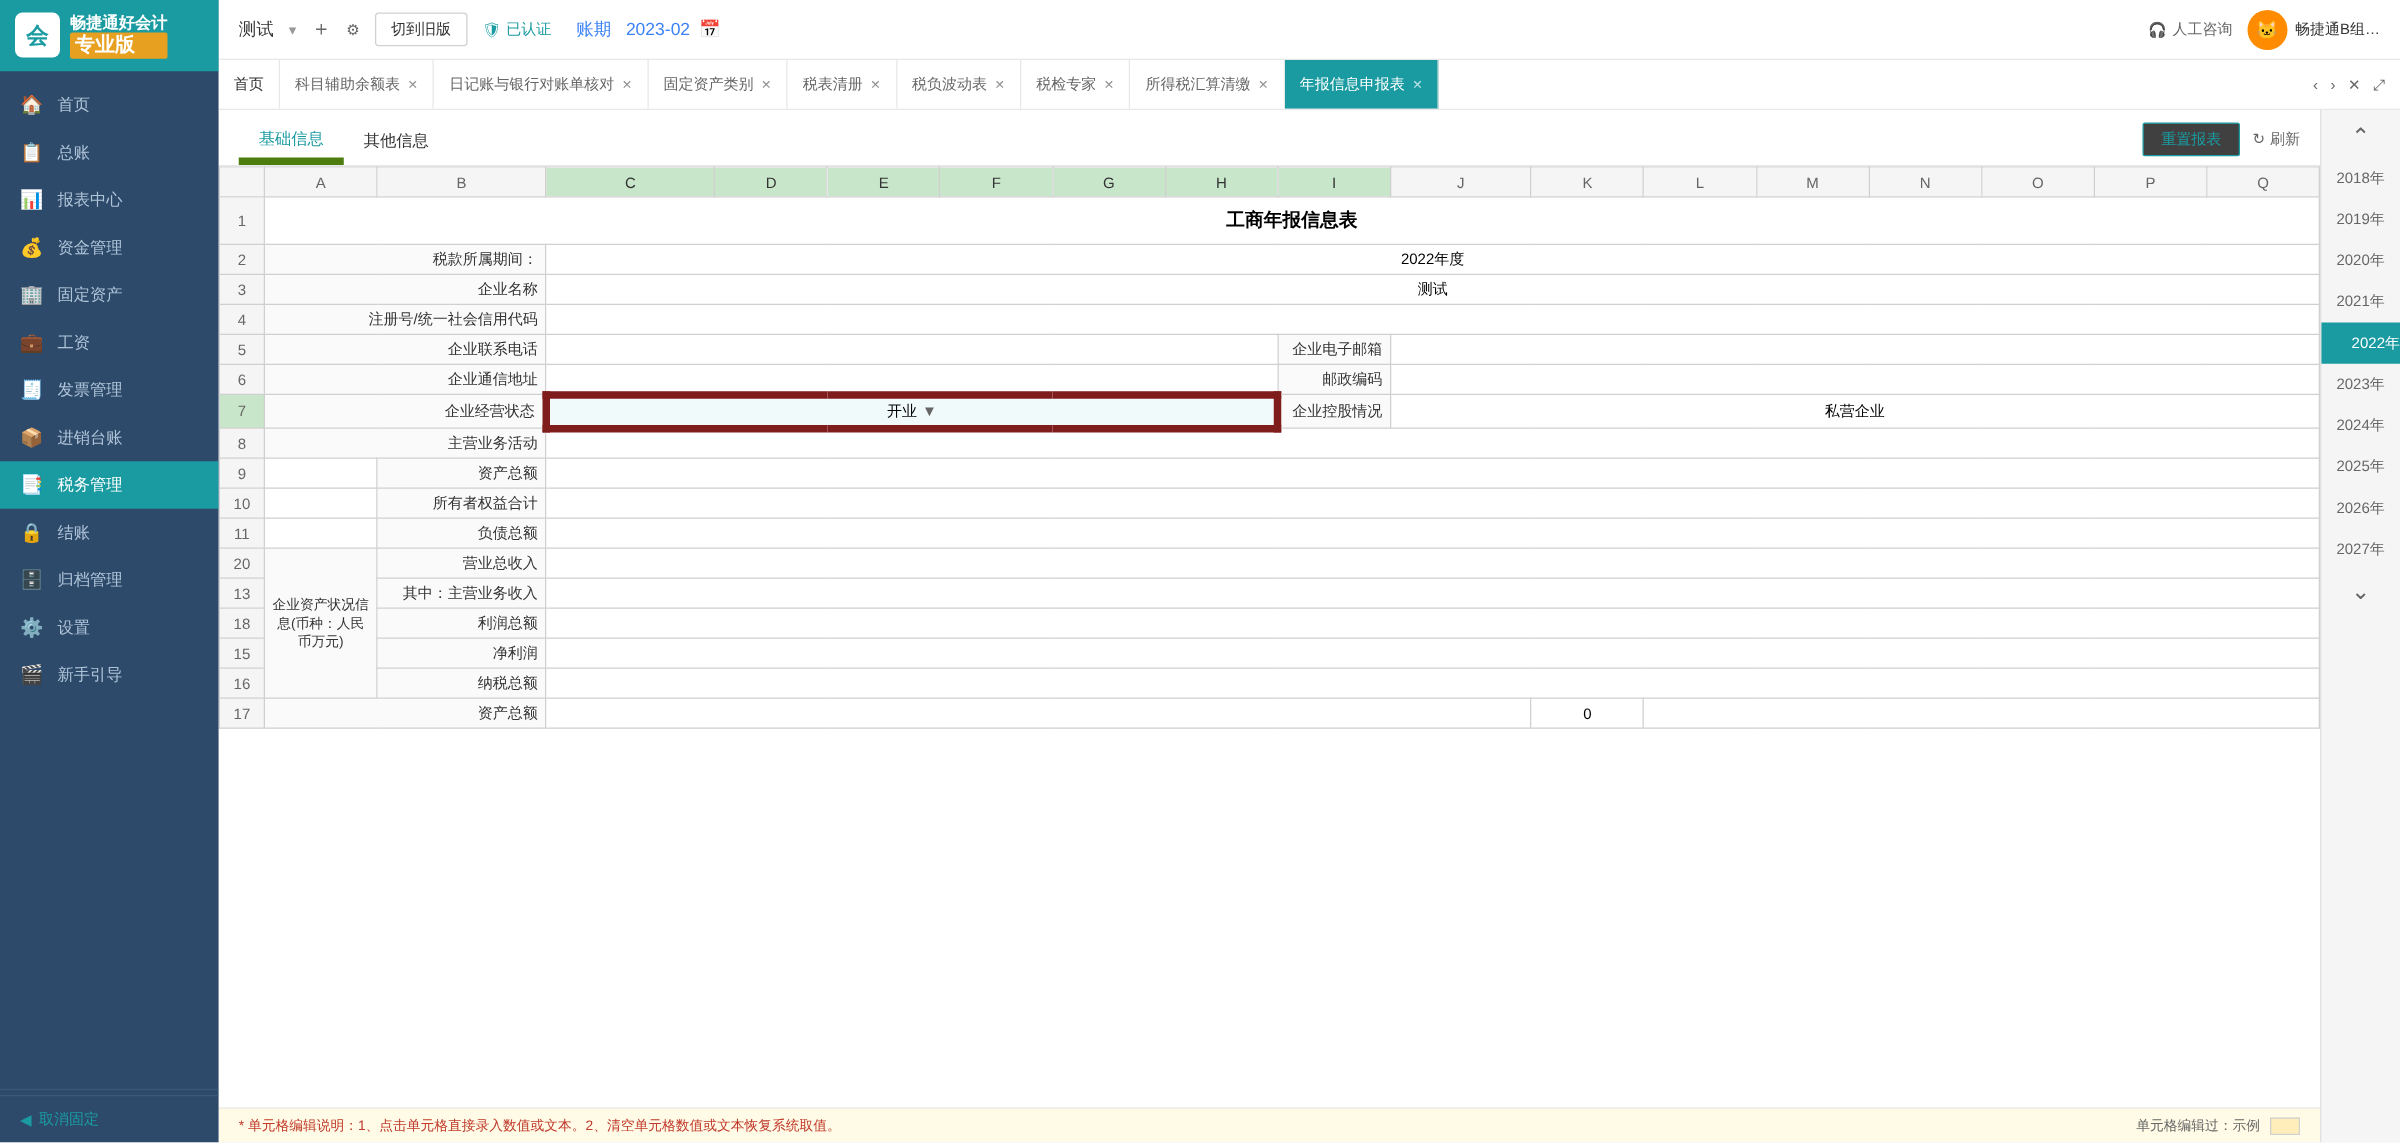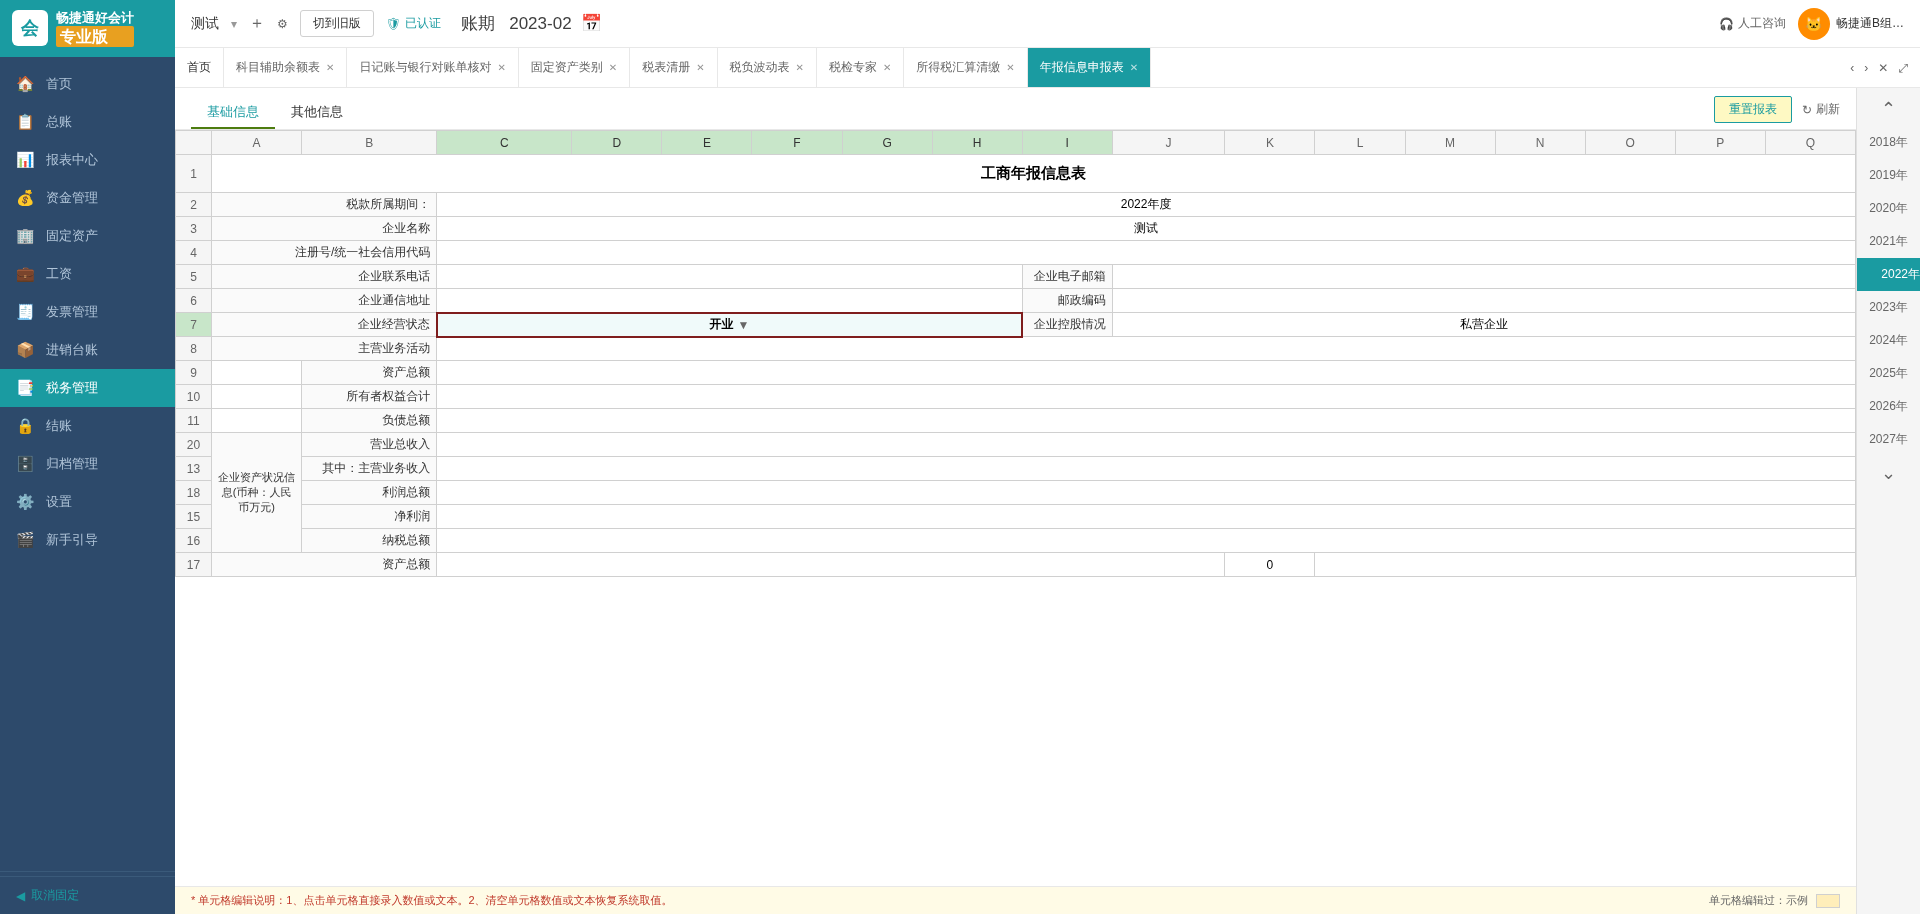--- a/index.html
+++ b/index.html
@@ -98,21 +98,21 @@
       font-size: 12px;
       color: #333;
     }
     .topbar-certified {
       display: flex;
       align-items: center;
       gap: 4px;
       color: #1a9ba1;
       font-size: 12px;
     }
-    .topbar-period { font-size: 17px; color: #404040; margin-left: 8px; }
+    .topbar-period { font-size: 14px; color: #3b82f6; margin-left: 8px; }
     .topbar-spacer { flex: 1; }
     .topbar-service { display: flex; align-items: center; gap: 4px; color: #666; font-size: 12px; cursor: pointer; }
     .topbar-user { display: flex; align-items: center; gap: 6px; color: #333; font-size: 12px; cursor: pointer; }
     .topbar-avatar {
       width: 32px;
       height: 32px;
       border-radius: 50%;
       background: #ff8c00;
       display: flex;
       align-items: center;
@@ -187,33 +187,33 @@
     }
     .subtab {
       padding: 6px 16px;
       cursor: pointer;
       font-size: 13px;
       color: #333;
       border-bottom: 2px solid transparent;
     }
     .subtab.active {
       color: #1a9ba1;
-      border-bottom: 2px solid #4d7c0f;
+      border-bottom: 6px solid #4d7c0f;
     }
     .subtab-actions {
       margin-left: auto;
       display: flex;
       align-items: center;
       gap: 10px;
       padding-bottom: 6px;
     }
     .btn-reset {
       border: 1px solid #1a9ba1;
       color: #1a9ba1;
-      background: #fef9c3;
+      background: #404040;
       padding: 4px 14px;
       border-radius: 2px;
       cursor: pointer;
       font-size: 12px;
     }
     .btn-refresh {
       display: flex;
       align-items: center;
       gap: 4px;
       color: #666;
@@ -616,21 +616,21 @@
               <td class="row-header col-header">6</td>
               <td colspan="2" class="label">企业通信地址</td>
               <td colspan="6" class="value"></td>
               <td colspan="1" class="label">邮政编码</td>
               <td colspan="8" class="value"></td>
             </tr>
 
             <tr style="background:#f0fafa;">
               <td class="row-header col-header" style="background:#c8e6c9;">7</td>
               <td colspan="2" class="label">企业经营状态</td>
-              <td colspan="6" style="border: 2px solid #7f1d1d; padding:2px;font-weight:bold;">
+              <td colspan="6" style="border: 6px solid #7f1d1d; padding:2px;">
                 <div class="dropdown-cell">
                   <span>开业</span>
                   <span class="dropdown-arrow">▼</span>
                 </div>
               </td>
               <td colspan="1" class="label">企业控股情况</td>
               <td colspan="8" class="value">私营企业</td>
             </tr>
 
             <tr>

